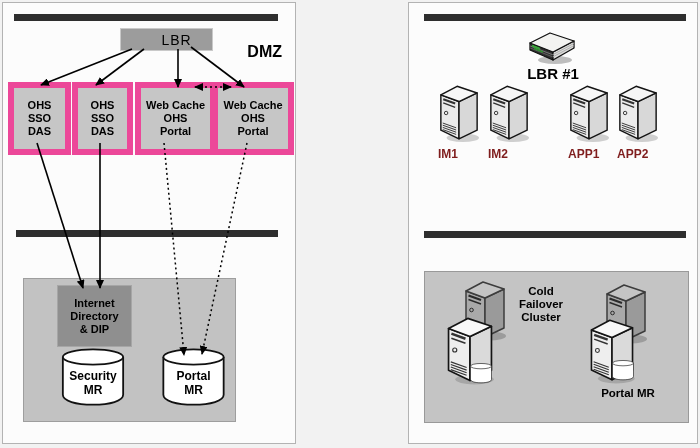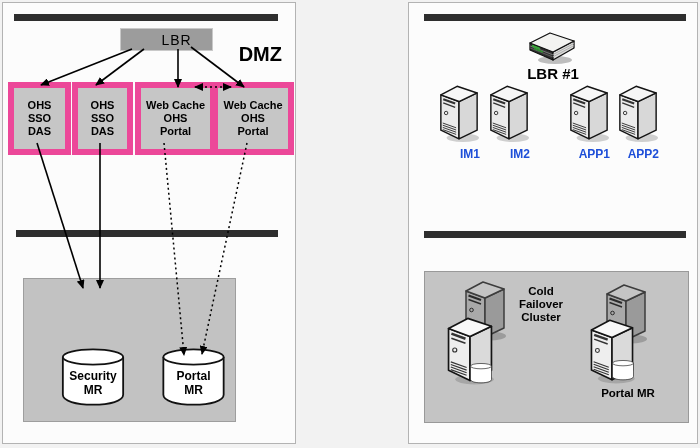--- a/index.html
+++ b/index.html
@@ -18,37 +18,37 @@
     display:flex;align-items:center;justify-content:center;text-align:center;
     white-space:pre-line;font-weight:bold;font-size:11px;line-height:13px;color:#000;
   }
   .lbr-box{
     position:absolute;left:117px;top:25px;width:71px;height:21px;
     background:#9c9c9c;border:1px solid #c9c9c9;
     display:flex;align-items:center;justify-content:center;
     font-size:14px;letter-spacing:1px;color:#000;padding-left:20px;
   }
   .tier-label{position:absolute;font-weight:bold;color:#000;}
-  #dmz-label{left:231px;top:40px;width:48px;font-size:20px;text-align:right;}
+  #dmz-label{left:231px;top:40px;width:48px;font-size:16px;text-align:right;}
   #datatier-label{left:240px;top:301px;width:44px;font-size:15px;line-height:17px;text-align:center;}
   #datatier-box{position:absolute;left:20px;top:275px;width:211px;height:142px;background:#c2c2c2;border:1px solid #9e9e9e;}
   #intdir-box{
     position:absolute;left:54px;top:282px;width:73px;height:60px;
     background:#8f8f8f;border:1px solid #a6a6a6;
     display:flex;align-items:center;justify-content:center;text-align:center;
     white-space:pre-line;font-weight:bold;font-size:11px;line-height:13px;color:#000;
   }
   .cyl{position:absolute;text-decoration:underline;}
   .cyl svg{display:block;}
   .cyl-label{
     position:absolute;left:0;top:21px;width:100%;text-align:center;
     white-space:pre-line;font-weight:bold;font-size:12px;line-height:14px;color:#000;
   }
   .arrows{position:absolute;left:0;top:0;pointer-events:none;}
-  .srv-label{position:absolute;text-align:right;font-weight:bold;font-size:12px;color:#1d4ed8;}
+  .srv-label{position:absolute;text-align:left;font-weight:bold;font-size:12px;color:#7f1d1d;}
   .cluster-label{
     position:absolute;text-align:center;white-space:pre-line;
     font-weight:bold;font-size:11.5px;line-height:13px;color:#000;
   }
   #right-graybox{position:absolute;left:15px;top:268px;width:263px;height:150px;background:#c4c4c4;border:1px solid #999;}
   .icon-abs{position:absolute;}
   #lbr1-label{position:absolute;left:112px;top:62px;width:64px;text-align:center;font-weight:bold;font-size:15px;color:#000;}
   .srv-white{--f1:#f6f6f6;--f2:#ebebeb;--f3:#d8d8d8;--ln:#141414;--sh:#cfcfcf;--dt:#333;}
   .srv-white-on-gray{--f1:#f8f8f8;--f2:#eeeeee;--f3:#dadada;--ln:#141414;--sh:#a6a6a6;--dt:#333;}
   .srv-gray{--f1:#c4c4c4;--f2:#a9a9a9;--f3:#9a9a9a;--ln:#3c3c3c;--sh:#9c9c9c;--dt:#2a2a2a;}
@@ -117,20 +117,25 @@
   <div class="gbox" style="left:209px;top:79px;width:70px;height:61px;">
     <span>Web Cache
 OHS
 Portal</span>
   </div>
 
   <div class="bar" style="left:13px;top:227px;width:262px;"></div>
 
   <div id="datatier-box"></div>
 
+  <div id="intdir-box">
+    <span>Internet
+Directory
+&amp; DIP</span>
+  </div>
 
   <div class="cyl" style="left:55px;top:345px;width:70px;height:63px;">
     <svg width="70" height="63">
         <use href="#db"></use>
       </svg>
     <div class="cyl-label">Security
 MR</div>
   </div>
   <div class="cyl" style="left:156px;top:345px;width:69px;height:63px;">
     <svg width="69" height="63">

